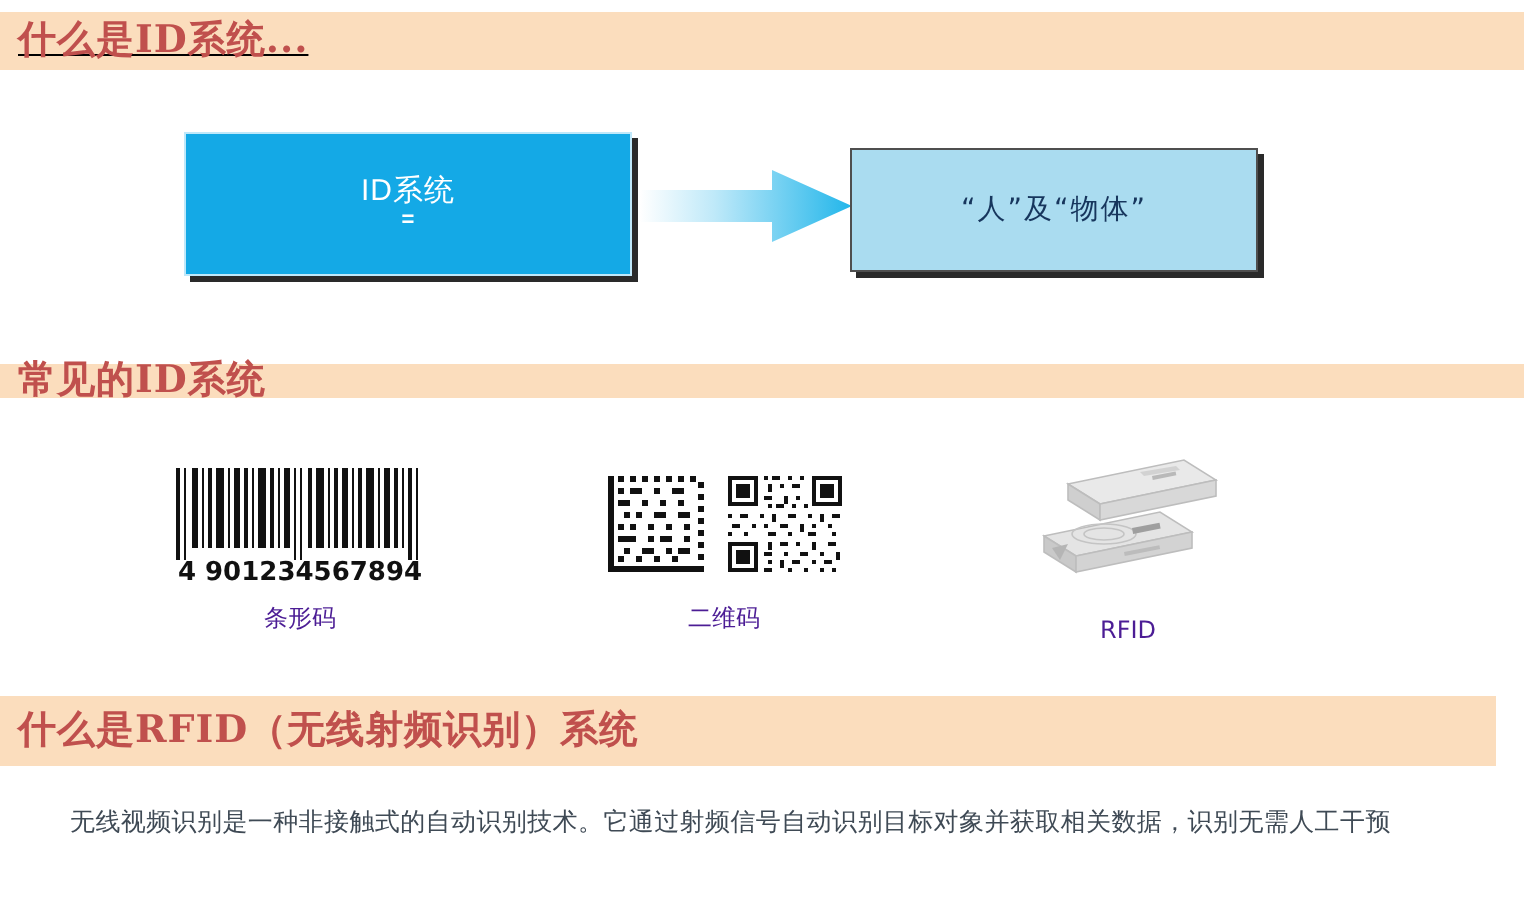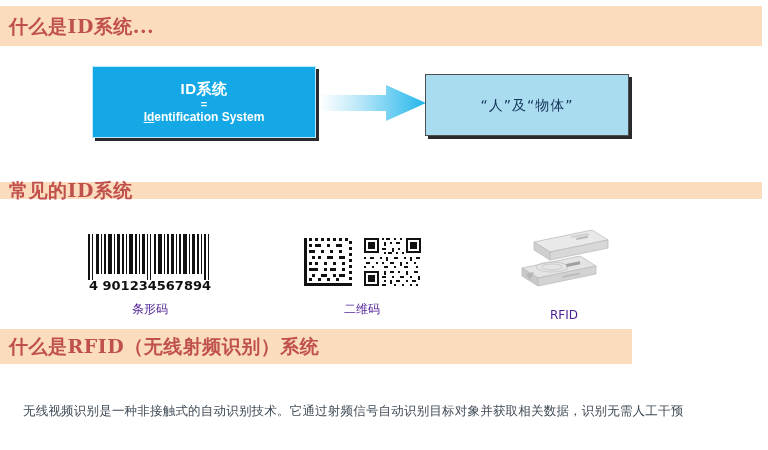--- a/index.html
+++ b/index.html
@@ -28,23 +28,23 @@
   .band-title {
     font-family: "DejaVu Serif", "Liberation Serif", serif;
     color: #c0504d;
     font-size: 19px;
     font-weight: 600;
     letter-spacing: 0.5px;
     white-space: nowrap;
     padding-left: 9px;
     line-height: 1;
   }
-  #band1 { top: 6px;   width: 762px; height: 40px; }
+  #band1 { top: 6px;   width: 762px; height: 29px; text-decoration: underline; }
   #band2 { top: 182px; width: 762px; height: 17px; }
-  #band3 { top: 329px; width: 632px; height: 35px; align-items: center; }
+  #band3 { top: 348px; width: 748px; height: 35px; align-items: center; }
 
   
   .diagram { position: absolute; left: 0; top: 0; width: 768px; height: 180px; }
 
   .box-blue {
     position: absolute;
     left: 92px;
     top: 66px;
     width: 224px;
     height: 72px;
@@ -53,21 +53,21 @@
     box-shadow: 3px 3px 0 0 #2a2a2a;
     box-sizing: border-box;
     display: flex;
     flex-direction: column;
     align-items: center;
     justify-content: center;
     color: #ffffff;
   }
   .box-blue .line1 {
     font-size: 15px;
-    font-weight: bold;
+    font-weight: normal;
     line-height: 1.15;
     letter-spacing: 0.5px;
   }
   .box-blue .line2 {
     font-size: 11px;
     font-weight: bold;
     line-height: 1;
     margin: 1px 0 1px 0;
   }
   .box-blue .line3 {
@@ -130,21 +130,21 @@
     line-height: 1;
   }
 
   #spec-barcode  { left: 80px;  top: 8px;  width: 140px; }
   #spec-2dcode   { left: 296px; top: 8px;  width: 132px; }
   #spec-rfid     { left: 500px; top: 2px;  width: 128px; }
 
   
   .body-text {
     position: absolute;
-    left: 23px;
+    left: 35px;
     top: 400px;
     width: 700px;
     font-family: "DejaVu Serif", "Liberation Serif", serif;
     font-size: 12.5px;
     line-height: 1.75;
     color: #3f4a55;
     letter-spacing: 0.2px;
   }
 </style>
 </head>
@@ -152,21 +152,20 @@
 
 <div class="band" id="band1">
   <span class="band-title">什么是ID系统...</span>
 </div>
 
 <div class="diagram">
 
   <div class="box-blue">
     <div class="line1">ID系统</div>
     <div class="line2">=</div>
-    <div class="line3"><span class="ul">Id</span><span>entification System</span></div>
   </div>
 
   <div class="arrow-wrap">
     <svg width="108" height="38" viewBox="0 0 108 38">
       <defs>
         <linearGradient id="arrGrad" x1="0" y1="0" x2="1" y2="0">
           <stop offset="0%" stop-color="#ffffff"></stop>
           <stop offset="35%" stop-color="#bfe9f9"></stop>
           <stop offset="100%" stop-color="#22b6ea"></stop>
         </linearGradient>

